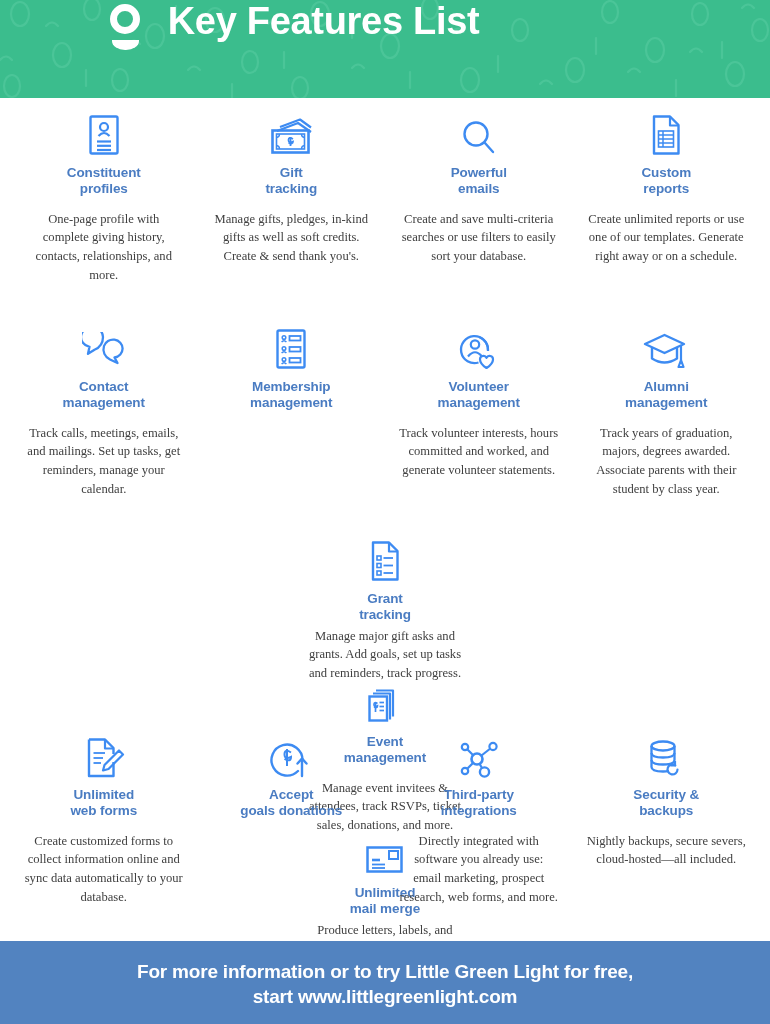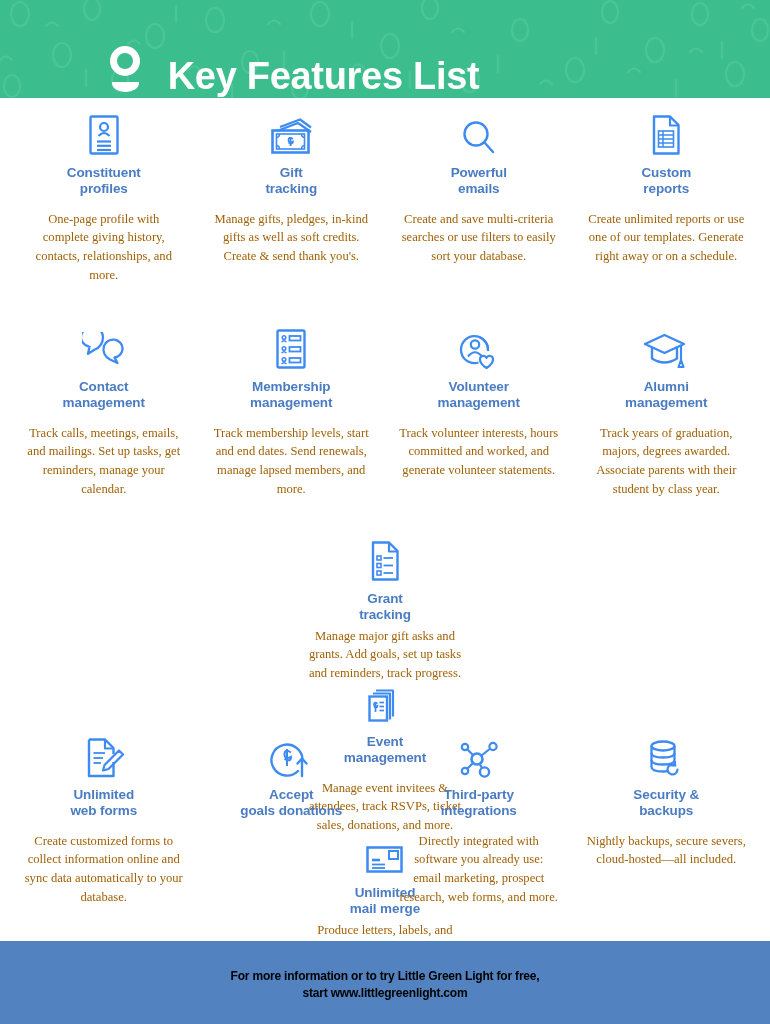--- a/index.html
+++ b/index.html
@@ -33,21 +33,21 @@
   }
   .header-pattern {
     position: absolute;
     inset: 0;
     opacity: 0.55;
   }
   .header-inner {
     position: relative;
     height: 100%;
     display: flex;
-    align-items: flex-end;
+    align-items: flex-start;
     justify-content: center;
     gap: 22px;
     padding-right: 185px;
   }
   .logo-mark {
     position: relative;
     width: 40px;
     height: 56px;
     flex: 0 0 auto;
   }
@@ -115,42 +115,42 @@
     color: #4a7cc2;
     font-size: 13.5px;
     font-weight: bold;
     line-height: 1.18;
     letter-spacing: -0.1px;
     font-family: "Liberation Sans", sans-serif;
     white-space: pre-line;
   }
   .feature-desc {
     margin-top: 13px;
-    color: #a16207;
+    color: #404040;
     font-size: 12.6px;
     line-height: 1.48;
     font-family: "Liberation Serif", serif;
     max-width: 160px;
   }
   .feature-card.tight .feature-desc { margin-top: 4px; }
 
   
   .footer {
     flex: 0 0 auto;
     height: 86px;
     background: #5283c0;
     display: flex;
     flex-direction: column;
     align-items: center;
     justify-content: center;
     gap: 3px;
   }
   .footer-line {
-    color: #000000;
-    font-size: 12px;
+    color: #ffffff;
+    font-size: 19px;
     font-weight: bold;
     letter-spacing: -0.2px;
     font-family: "Liberation Sans", sans-serif;
     white-space: nowrap;
   }
 </style>
 </head>
 <body>
 
 <div class="page">
@@ -304,21 +304,20 @@
             <circle cx="11" cy="20.5" r="1.8" fill="none" stroke="#3d8bf2" stroke-width="1.5"></circle>
             <path d="M8.6 25 q2.4 -2.6 4.8 0" fill="none" stroke="#3d8bf2" stroke-width="1.5"></path>
             <rect x="16.5" y="19" width="11" height="4.5" fill="none" stroke="#3d8bf2" stroke-width="1.8"></rect>
             <circle cx="11" cy="31.5" r="1.8" fill="none" stroke="#3d8bf2" stroke-width="1.5"></circle>
             <path d="M8.6 36 q2.4 -2.6 4.8 0" fill="none" stroke="#3d8bf2" stroke-width="1.5"></path>
             <rect x="16.5" y="30" width="11" height="4.5" fill="none" stroke="#3d8bf2" stroke-width="1.8"></rect>
           </svg>
         </div>
         <div class="feature-title">Membership
 management</div>
-        <div class="feature-desc">Track membership levels, start and end dates. Send renewals, manage lapsed members, and more.</div>
       </div>
 
       <div class="feature-card">
         <div class="feature-icon">
           <svg width="42" height="42" viewBox="0 0 42 42">
             <path d="M30 20 a13.5 13.5 0 1 0 -9.5 12.5" fill="none" stroke="#3d8bf2" stroke-width="2.3"></path>
             <path d="M30 21 a13.5 13.5 0 0 0 -9 -14" fill="none" stroke="#3d8bf2" stroke-width="2.3"></path>
             <circle cx="17" cy="14.5" r="4.2" fill="none" stroke="#3d8bf2" stroke-width="2.2"></circle>
             <path d="M10 26.5 q7 -8.5 14 0" fill="none" stroke="#3d8bf2" stroke-width="2.2"></path>
             <path d="M28.5 38 q-6.5 -4.4 -6.5 -8.6 a3.4 3.4 0 0 1 6.5 -1.5 a3.4 3.4 0 0 1 6.5 1.5 q0 4.2 -6.5 8.6 z" fill="none" stroke="#3d8bf2" stroke-width="2.2" stroke-linejoin="round"></path>

